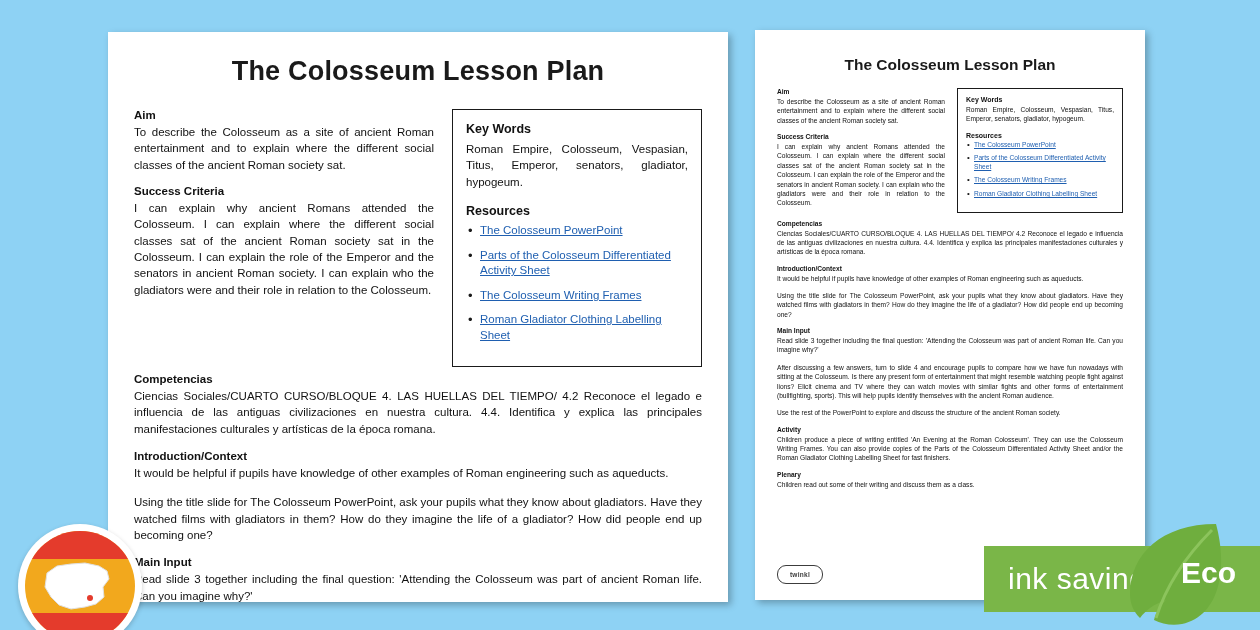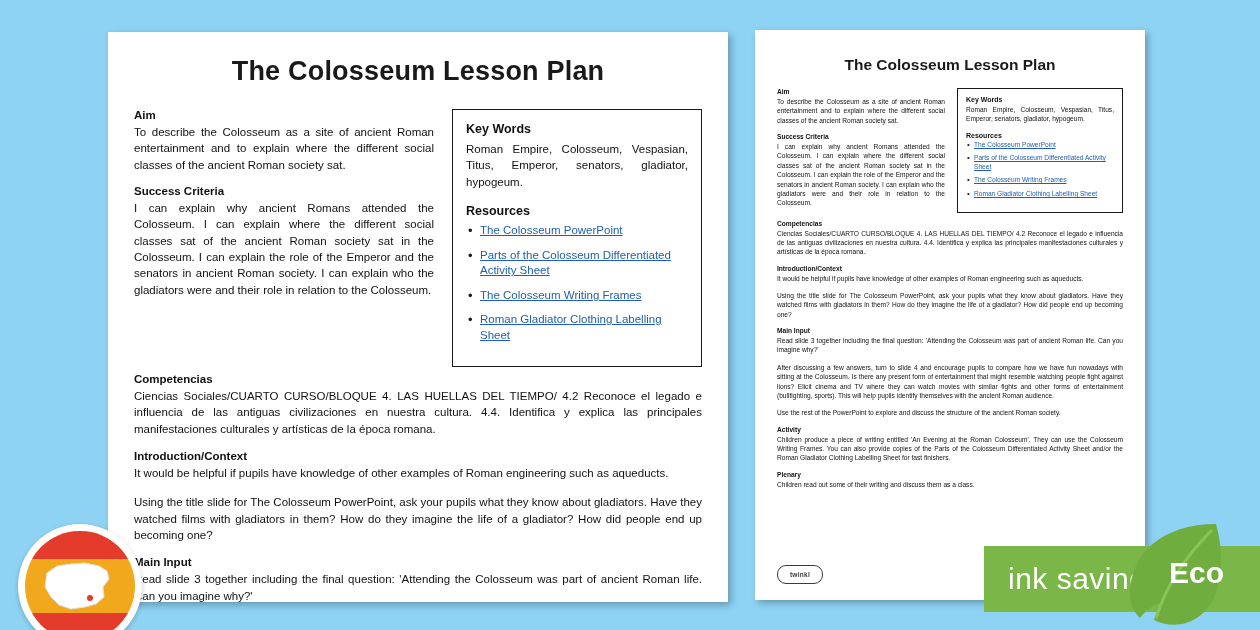--- a/index.html
+++ b/index.html
@@ -236,21 +236,21 @@
   }
   .eco-leaf {
     position: absolute;
     right: 26px;
     bottom: 4px;
     width: 118px;
     height: 118px;
   }
   .eco-word {
     position: absolute;
-    right: 36px;
+    right: 24px;
     bottom: 40px;
     color: #ffffff;
     font-size: 30px;
     font-weight: bold;
     text-align: right;
   }
 </style>
 </head>
 <body>
 

